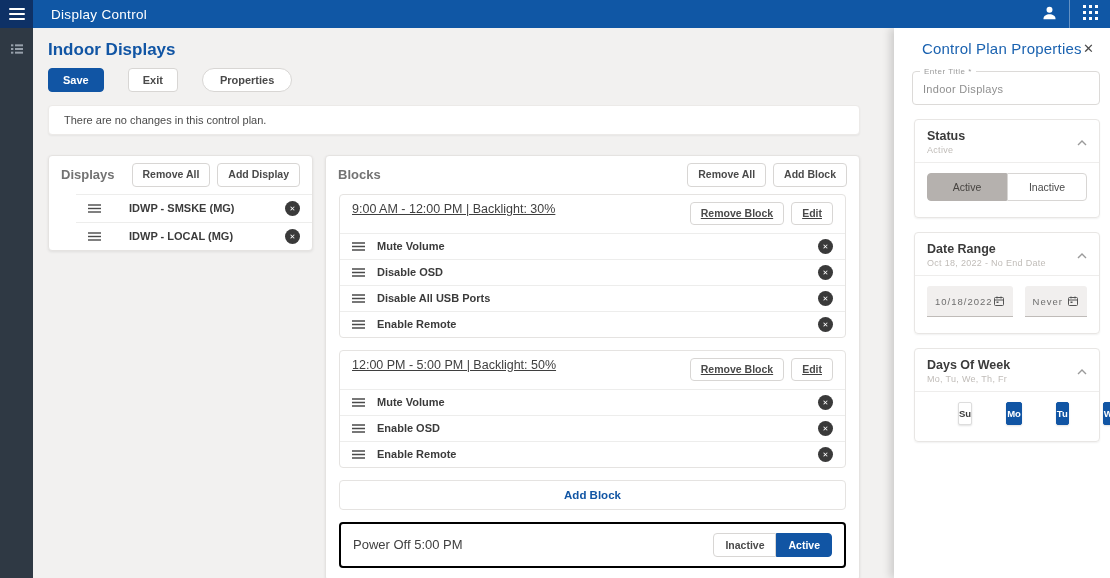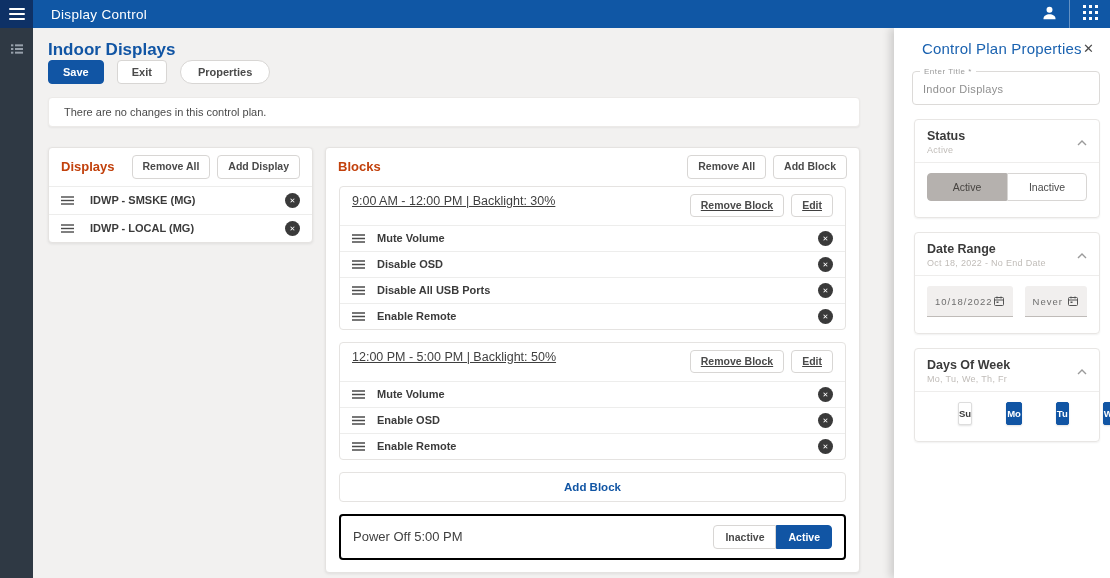--- a/index.html
+++ b/index.html
@@ -16,37 +16,37 @@
   .tb-icon { width:40px; height:100%; display:flex; align-items:center; justify-content:center; cursor:pointer; }
   .tb-divider { width:1px; height:100%; background:rgba(255,255,255,.35); }
 
   
   .sidebar { position:absolute; top:28px; left:0; width:33px; height:550px; background:#2f3944; z-index:20; }
   .sidebar .side-icon { width:33px; height:34px; display:flex; align-items:center; justify-content:center; margin-top:6px; cursor:pointer; }
 
   
   .main { position:absolute; top:28px; left:33px; width:842px; height:550px; background:#f2f1f0; padding:10px 15px; overflow:hidden; }
   .page-title { color:#1155a4; font-size:17px; font-weight:bold; margin-top:2px; }
-  .toolbar { display:flex; gap:13px; }
+  .toolbar { display:flex; gap:24px; margin-top:8px; }
   .btn { font-family:inherit; font-size:11px; font-weight:bold; color:#4a4a4a; background:#fff; border:1px solid #d8d6d4; border-radius:4px; padding:5px 14px; cursor:pointer; line-height:1.1; }
   .btn-primary { background:#1155a4; border-color:#1155a4; color:#fff; }
   .btn-pill { border-radius:999px; padding:5px 17px; }
   .alert { background:#fff; border:1px solid #eceae8; border-radius:4px; box-shadow:0 1px 2px rgba(0,0,0,.05); margin-top:13px; padding:8px 15px; font-size:11px; color:#4a4a4a; }
 
   .panels { display:flex; gap:12px; margin-top:20px; align-items:flex-start; }
   .card { background:#fff; border:1px solid #e5e3e1; border-radius:4px; box-shadow:0 1px 3px rgba(0,0,0,.08); }
   .displays-card { width:265px; flex:0 0 265px; }
   .blocks-card { flex:1; }
 
   .panel-head { display:flex; align-items:center; padding:7px 12px; min-height:35px; }
-  .panel-head .ph-title { font-size:13px; font-weight:bold; color:#c2410c; }
+  .panel-head .ph-title { font-size:13px; font-weight:bold; color:#737373; }
   .panel-head .ph-btns { margin-left:auto; display:flex; gap:7px; }
   .btn-sm { font-size:10.5px; padding:5px 10px; }
 
-  .list-item { border-top:1px solid #ededec; display:flex; align-items:center; padding:6px 12px; gap:16px; }
+  .list-item { border-top:1px solid #ededec; display:flex; align-items:center; padding:6px 12px; gap:28px;margin-left:27px; }
   .li-label { font-size:11px; font-weight:bold; color:#3b3b3b; }
   .drag { cursor:grab; display:flex; align-items:center; }
   .x-circle { margin-left:auto; width:15px; height:15px; border-radius:50%; background:#3a3a3a; color:#fff; font-size:7px; display:flex; align-items:center; justify-content:center; cursor:pointer; line-height:1; }
 
   .blocks-body { padding:0 13px 12px 13px; }
   .block-box { border:1px solid #e5e3e1; border-radius:4px; margin-bottom:12px; overflow:hidden; }
   .block-head { display:flex; align-items:flex-start; padding:7px 12px; min-height:38px;text-decoration:underline; }
   .block-head .bh-title { font-size:12.5px; color:#3f3f3f; }
   .block-head .ph-btns { margin-left:auto; display:flex; gap:7px; }
   .block-item { border-top:1px solid #ededec; display:flex; align-items:center; padding:5px 12px; gap:12px; }

